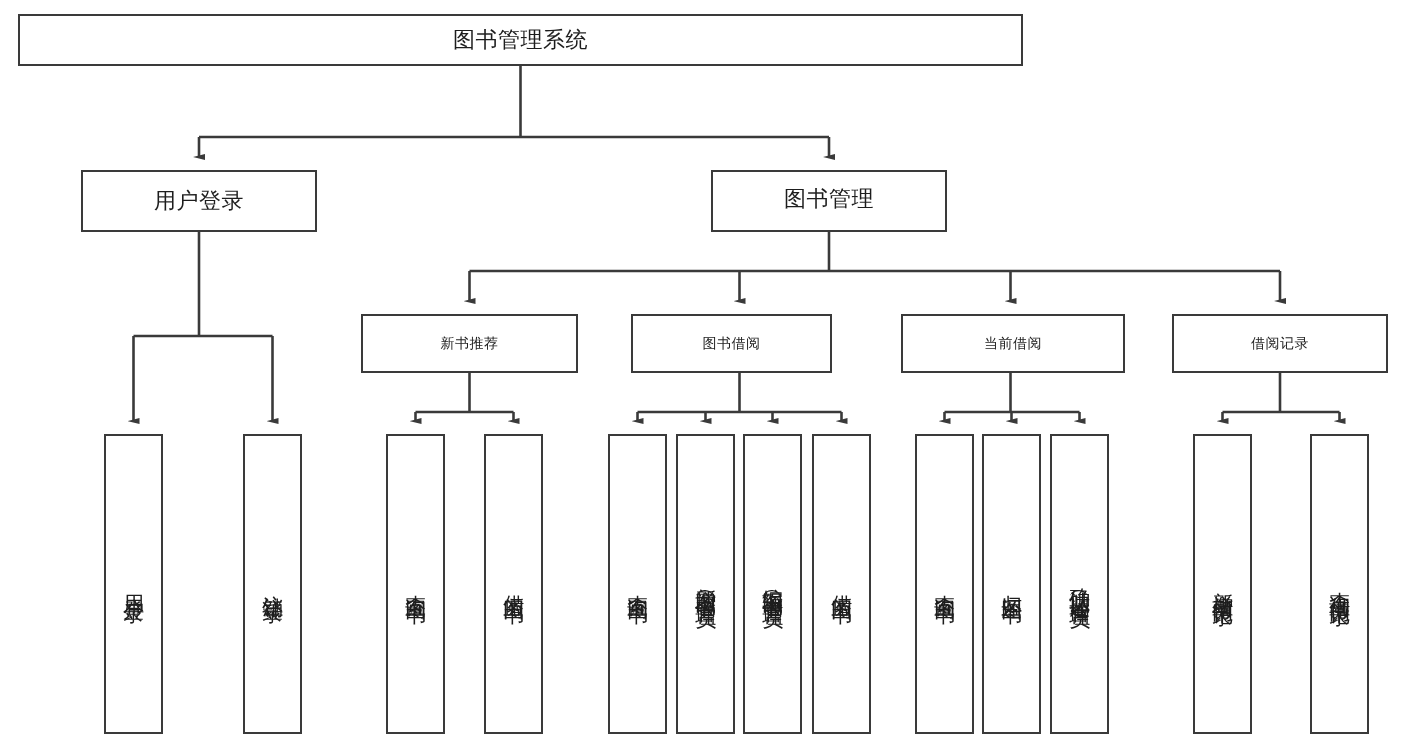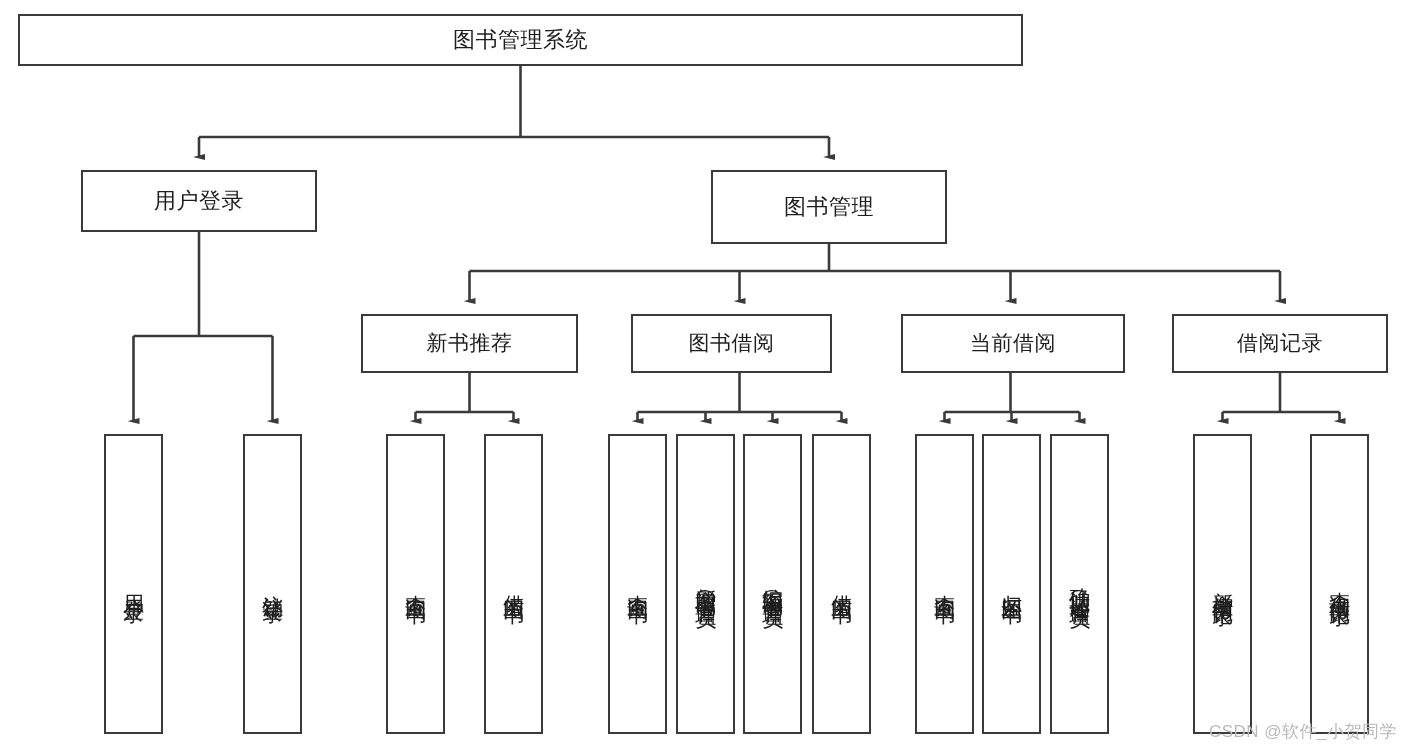--- a/index.html
+++ b/index.html
@@ -44,21 +44,21 @@
     white-space: nowrap;
   }
   .node.vertical .node-label {
     writing-mode: vertical-rl;
     text-orientation: upright;
     letter-spacing: 3px;
     white-space: nowrap;
   }
   .node.root .node-label { font-size: 22px; }
   .node.level1 .node-label { font-size: 22px; }
-  .node.level2 .node-label { font-size: 21px; }
+  .node.level2 .node-label { font-size: 14px; }
   .node.leaf .node-label { font-size: 21px; }
   #watermark {
     position: absolute;
     right: 8px;
     bottom: 4px;
     font-size: 17px;
     color: #b9b9b9;
     letter-spacing: 0.5px;
     z-index: 3;
     user-select: none;
@@ -112,21 +112,21 @@
       </g>
   </svg>
 
   <div id="nodes-layer">
       <div class="node root" style="left: 18px; top: 14px; width: 1005px; height: 52px;">
         <span class="node-label">图书管理系统</span>
       </div>
       <div class="node level1" style="left: 81px; top: 170px; width: 236px; height: 62px;">
         <span class="node-label">用户登录</span>
       </div>
-      <div class="node level1" style="left: 711px; top: 170px; width: 236px; height: 74px;">
+      <div class="node level1" style="left: 711px; top: 170px; width: 236px; height: 62px; font-family: Liberation Mono, monospace;">
         <span class="node-label">图书管理</span>
       </div>
       <div class="node level2" style="left: 361px; top: 314px; width: 217px; height: 59px;">
         <span class="node-label">新书推荐</span>
       </div>
       <div class="node level2" style="left: 631px; top: 314px; width: 201px; height: 59px;">
         <span class="node-label">图书借阅</span>
       </div>
       <div class="node level2" style="left: 901px; top: 314px; width: 224px; height: 59px;">
         <span class="node-label">当前借阅</span>
@@ -168,14 +168,13 @@
         <span class="node-label">确认归还（管理员）</span>
       </div>
       <div class="node leaf vertical" style="left: 1193px; top: 434px; width: 59px; height: 300px;">
         <span class="node-label">新增借阅记录</span>
       </div>
       <div class="node leaf vertical" style="left: 1310px; top: 434px; width: 59px; height: 300px;">
         <span class="node-label">查询借阅记录</span>
       </div>
     </div>
 
-  <div id="watermark">CSDN @软件_小贺同学</div>
 </div>
 
 </body></html>

